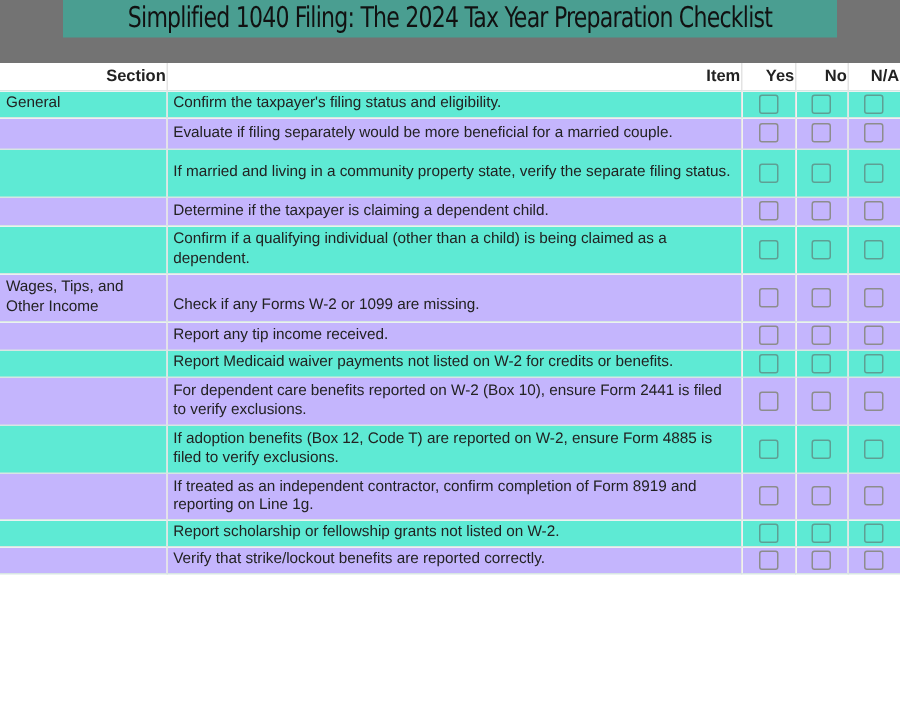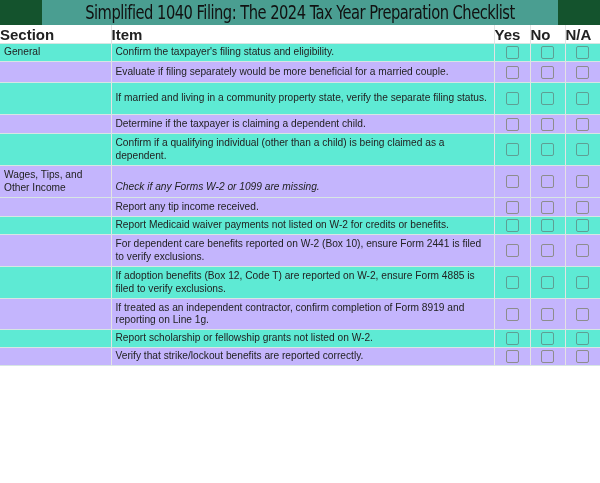--- a/index.html
+++ b/index.html
@@ -2,32 +2,32 @@
 <html><head>
 <meta charset="utf-8">
 <style>
   html, body { margin:0; padding:0; }
   body { width:600px; height:483px; overflow:hidden; background:#ffffff;
          font-family:"Liberation Sans", sans-serif; color:#222; }
   .title { height:25px; background:#4a9e91; color:#111;
            font-family:"DejaVu Sans", sans-serif; font-stretch:condensed;
            font-size:19px; line-height:25px; text-align:center;
            letter-spacing:-0.6px; transform:scaleX(0.86); transform-origin:center; white-space:nowrap; }
-  .title-wrap { background:#14532d; height:25px; overflow:hidden; }
+  .title-wrap { background:#737373; height:42px; overflow:hidden; }
   table { border-collapse:collapse; width:600px; table-layout:fixed; }
   col.c-sec { width:111px; } col.c-item { width:383px; }
   col.c-yes { width:36px; } col.c-no { width:35px; } col.c-na { width:35px; }
-  th { height:18px; font-size:15px; font-weight:bold; text-align:left;
+  th { height:18px; font-size:11px; font-weight:bold; text-align:right;
        border-right:1px solid #e3e3e3; border-bottom:1px solid #d7e6e3; padding:0; background:#fff; }
   td { font-size:10.2px; line-height:12.5px; padding:0 4px; vertical-align:middle;
        border-right:1px solid #e3e3e3; border-bottom:1px solid #d7e6e3; overflow:hidden; }
   tr.teal td { background:#5eead4; }
   tr.white td { background:#c4b5fd; }
   td.sec { vertical-align:top; padding-top:3px; }
-  td.item.bottom { vertical-align:bottom; padding-bottom:4px;font-style:italic; }
+  td.item.bottom { vertical-align:bottom; padding-bottom:4px; }
   td.cb { text-align:center; padding:0; }
   .box { display:inline-block; width:11px; height:11px; border-radius:2px;
          border:1.6px solid #8d8d8d; background:transparent; vertical-align:middle; }
   tr.teal .box { border-color:#5e9f94; }
 </style>
 </head>
 <body>
 
 <div class="title-wrap">
   <div class="title">Simplified 1040 Filing: The 2024 Tax Year Preparation Checklist</div>

